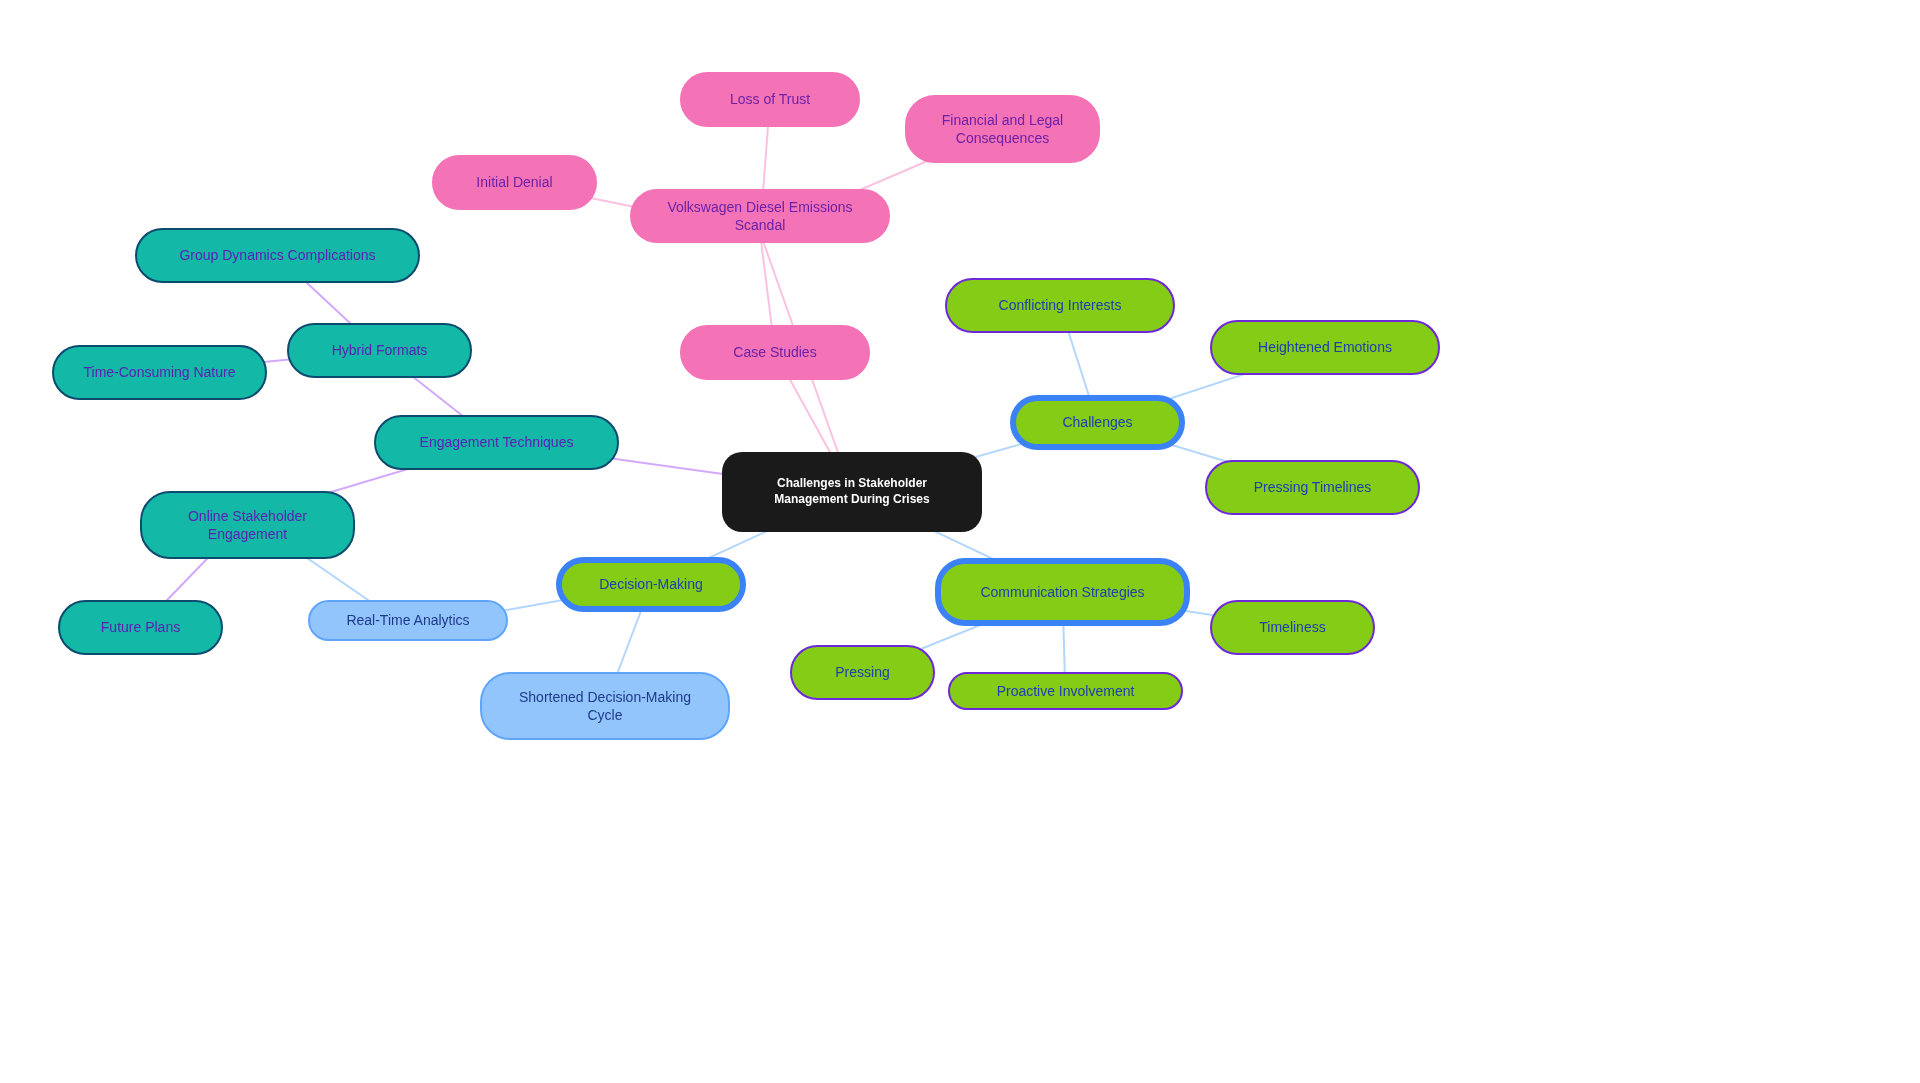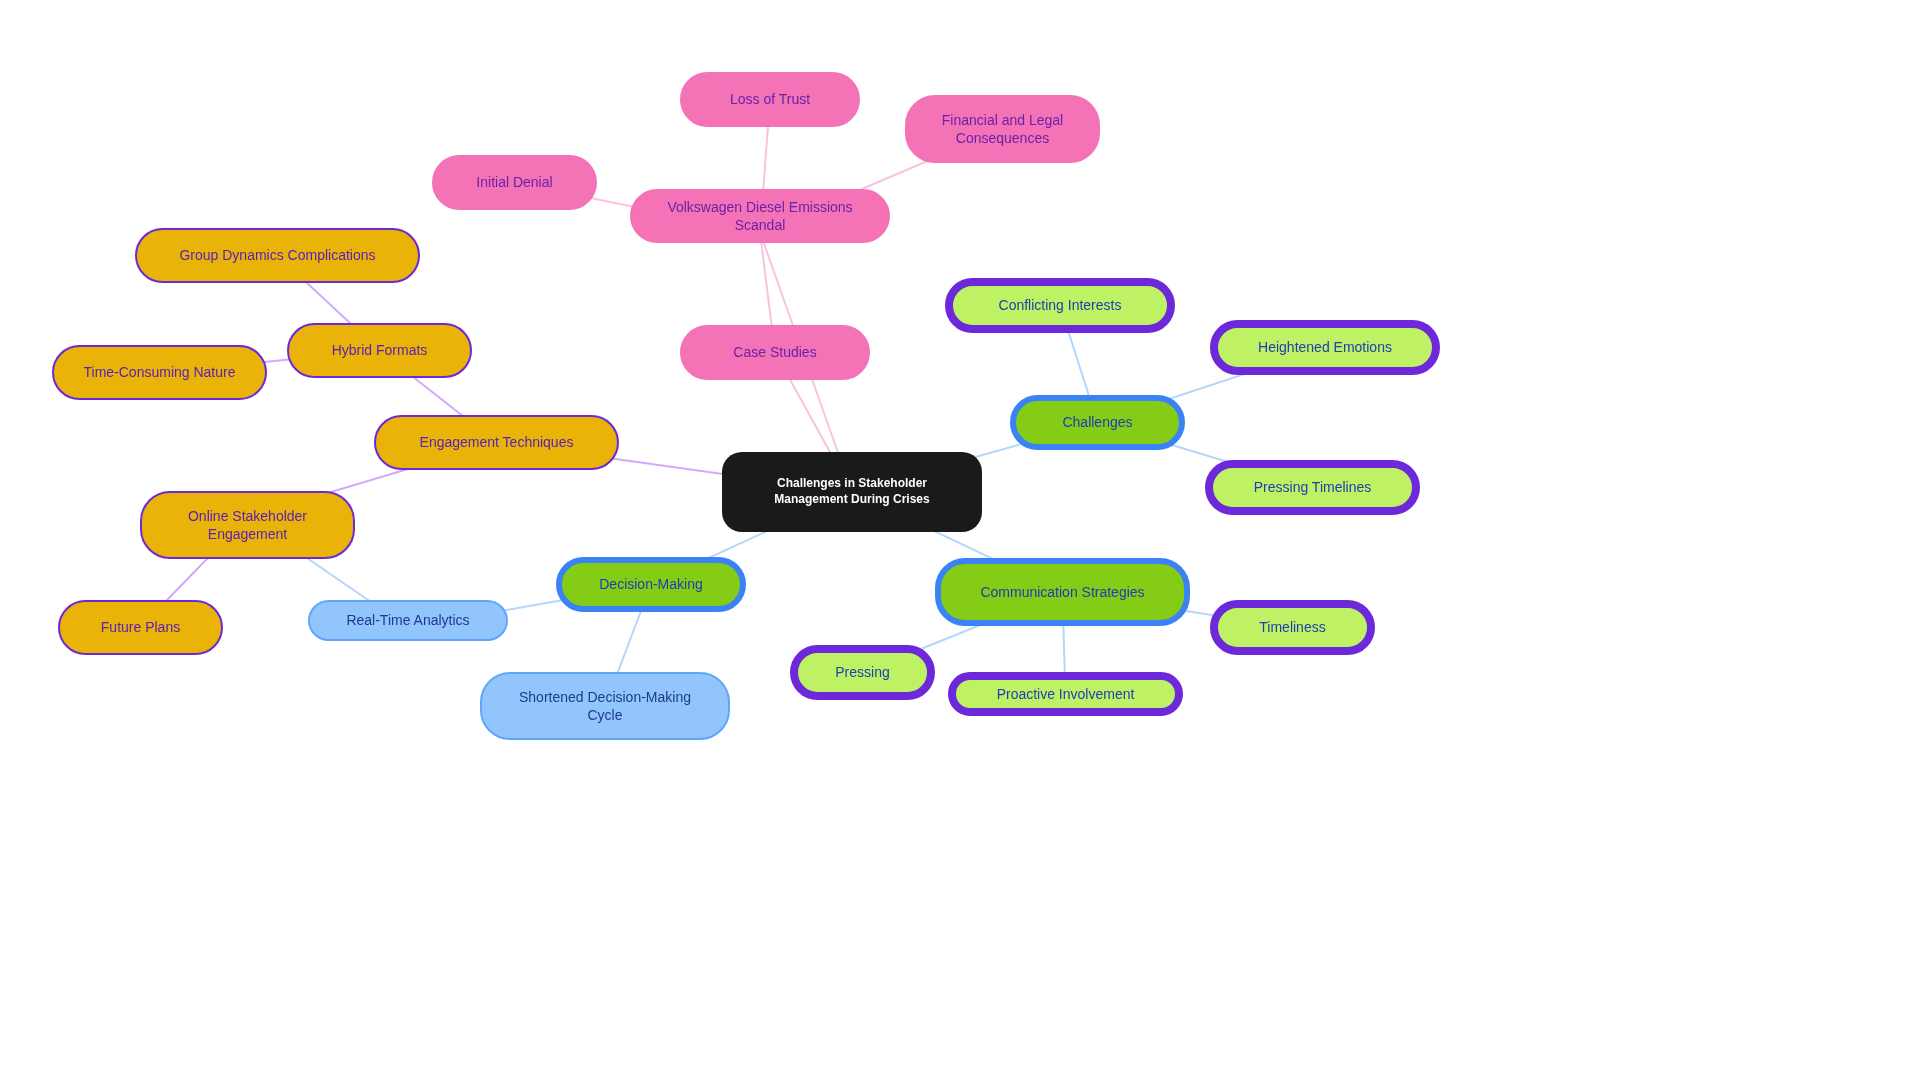--- a/index.html
+++ b/index.html
@@ -41,28 +41,28 @@
       border-radius: 20px;
       width: 260px;
       height: 80px;
     }
     .node-pink-dark {
       background: #f472b6;
       color: #6b21a8;
       border: 2px solid #f472b6;
     }
     .node-purple {
-      background: #eab308;
+      background: #14b8a6;
       color: #5b21b6;
-      border: 2px solid #6d28d9;
+      border: 2px solid #0c4a6e;
     }
     .node-blue-dark {
-      background: #bef264;
+      background: #84cc16;
       color: #1e40af;
-      border: 8px solid #6d28d9;
+      border: 2px solid #6d28d9;
     }
     .node-blue-light {
       background: #84cc16;
       color: #1e40af;
       border: 6px solid #3b82f6;
     }
     .node-blue-medium {
       background: #93c5fd;
       color: #1e3a8a;
       border: 2px solid #60a5fa;

